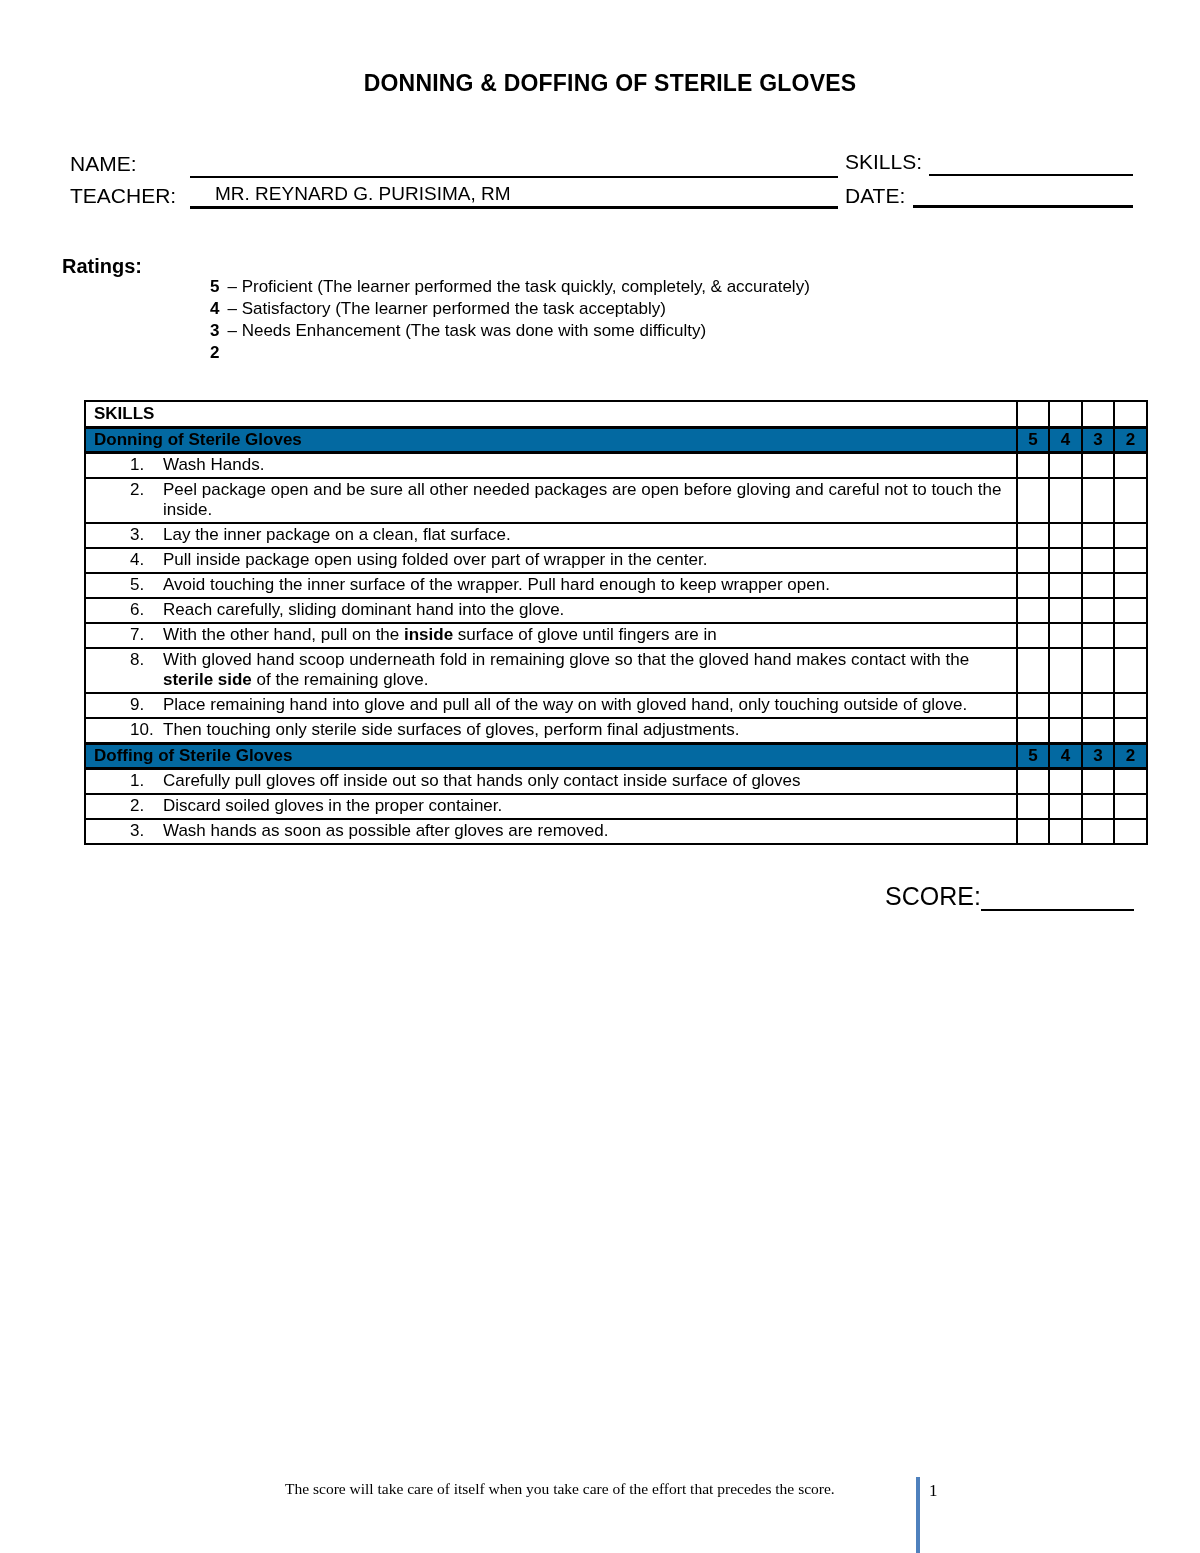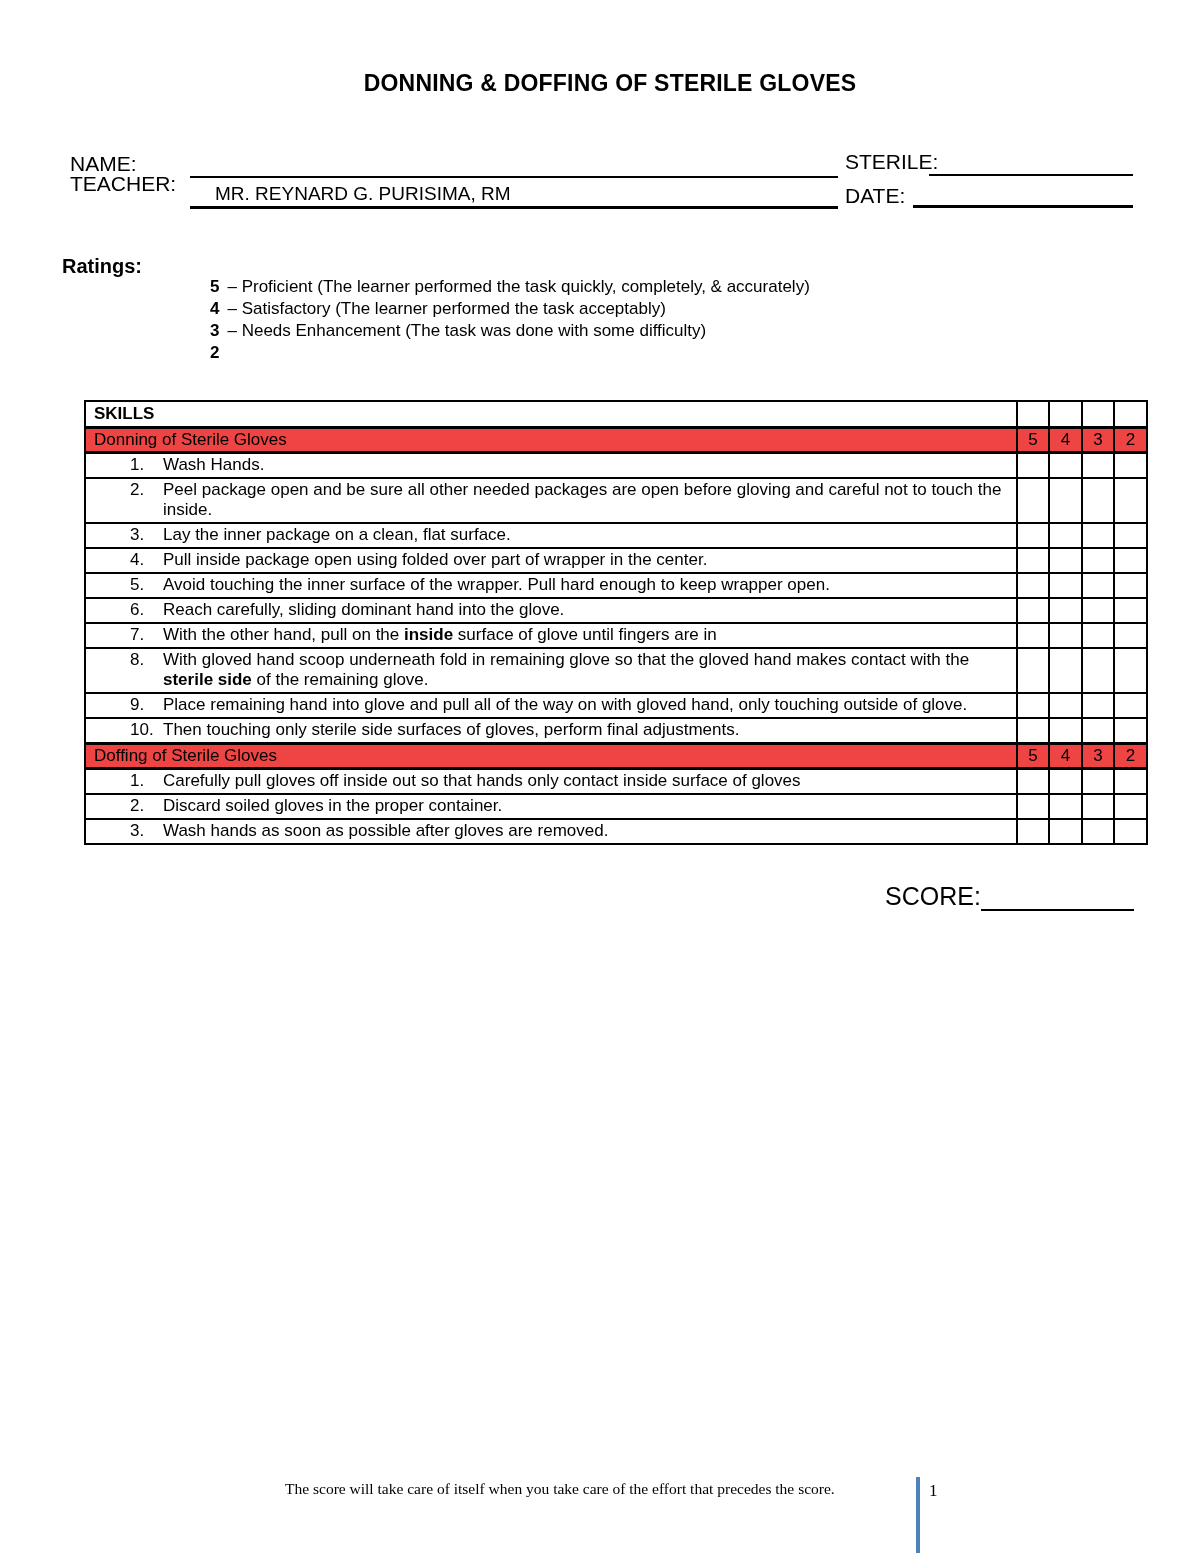--- a/index.html
+++ b/index.html
@@ -21,21 +21,21 @@
   .ratings-heading{position:absolute;font-weight:bold;font-size:20px;}
   .ratings-list{position:absolute;display:flex;flex-direction:column;}
   .rating-item{display:flex;font-size:17px;line-height:22px;}
   .rscore{font-weight:bold;margin-right:8px;}
   
   .table-wrap{position:absolute;left:84px;top:400px;width:1062px;}
   #skills-table{border-collapse:collapse;width:1062px;table-layout:fixed;
     font-size:17px;line-height:20px;}
   #skills-table td{border:2px solid #000;padding:0;vertical-align:top;}
   .skills-cell{font-weight:bold;padding:2px 8px !important;border-radius:8px;}
-  .section-row td{background:#ef4444;font-weight:normal;
+  .section-row td{background:#0369a1;font-weight:bold;
     border-top:3px solid #000 !important;border-bottom:3px solid #000 !important;}
   .section-title-cell{padding:1px 8px !important;}
   .scale-cell{text-align:center;padding:1px 0 !important;}
   .item-wrap{display:flex;padding:1px 4px 2px 44px;}
   .num{width:33px;flex:none;}
   .txt{flex:1;}
   .b{font-weight:bold;}
   
   .score{position:absolute;left:885px;top:879px;font-size:25px;display:flex;align-items:flex-end;}
   .score-blank{width:153px;height:30px;border-bottom:2px solid #000;display:inline-block;}
@@ -48,24 +48,24 @@
 </style>
 </head>
 <body>
 
 <div class="title-block">
   <div>DONNING &amp; DOFFING OF STERILE GLOVES</div>
 </div>
 
 <span class="lbl" style="left:70px;top:152px">NAME:</span>
 <div class="blank b2" style="left:190px;top:154px;width:648px;height:22px"></div>
-<span class="lbl" style="left:845px;top:150px">STERILE:</span>
+<span class="lbl" style="left:845px;top:150px">SKILLS:</span>
 <div class="blank b2" style="left:929px;top:152px;width:204px;height:22px"></div>
 
-<span class="lbl" style="left:70px;top:172px">TEACHER:</span>
+<span class="lbl" style="left:70px;top:184px">TEACHER:</span>
 <div class="blank b3" style="left:190px;top:183px;width:648px;height:23px">
   <span class="tval">MR. REYNARD G. PURISIMA, RM</span>
 </div>
 <span class="lbl" style="left:845px;top:184px">DATE:</span>
 <div class="blank b3" style="left:913px;top:182px;width:220px;height:23px"></div>
 
 <div class="ratings-heading" style="left:62px;top:255px">Ratings:</div>
 <div class="ratings-list" style="left:210px;top:276px">
   <div class="rating-item">
     <span class="rscore">5</span>

